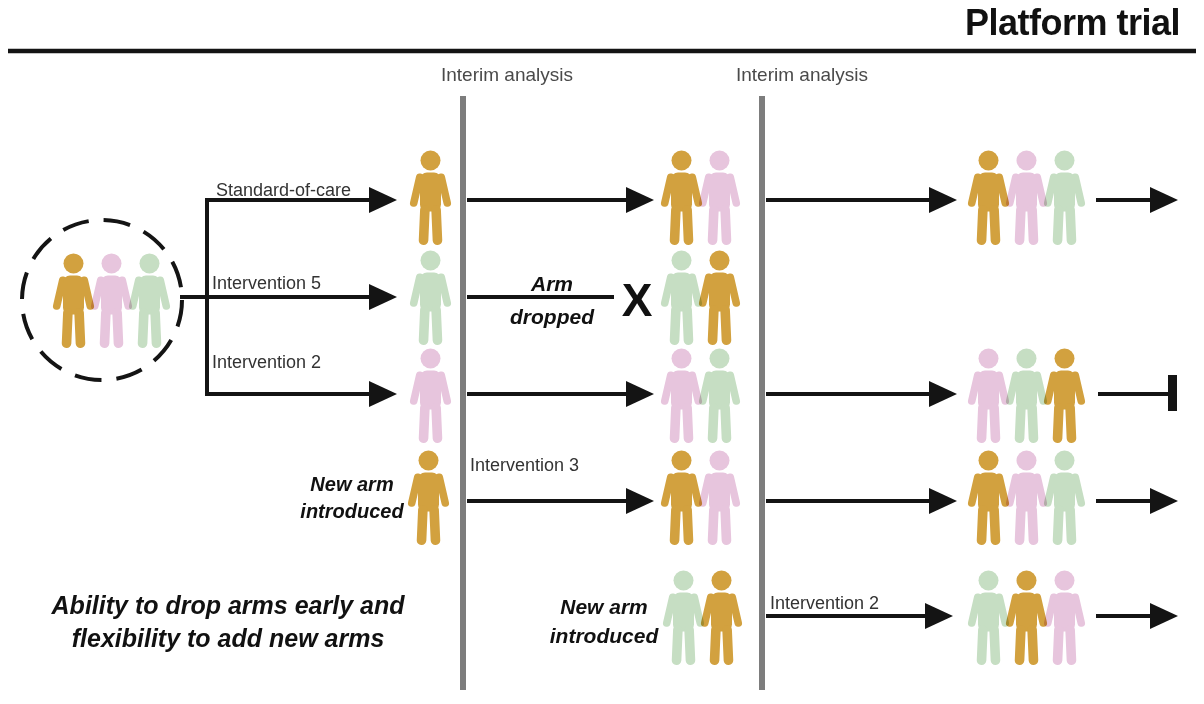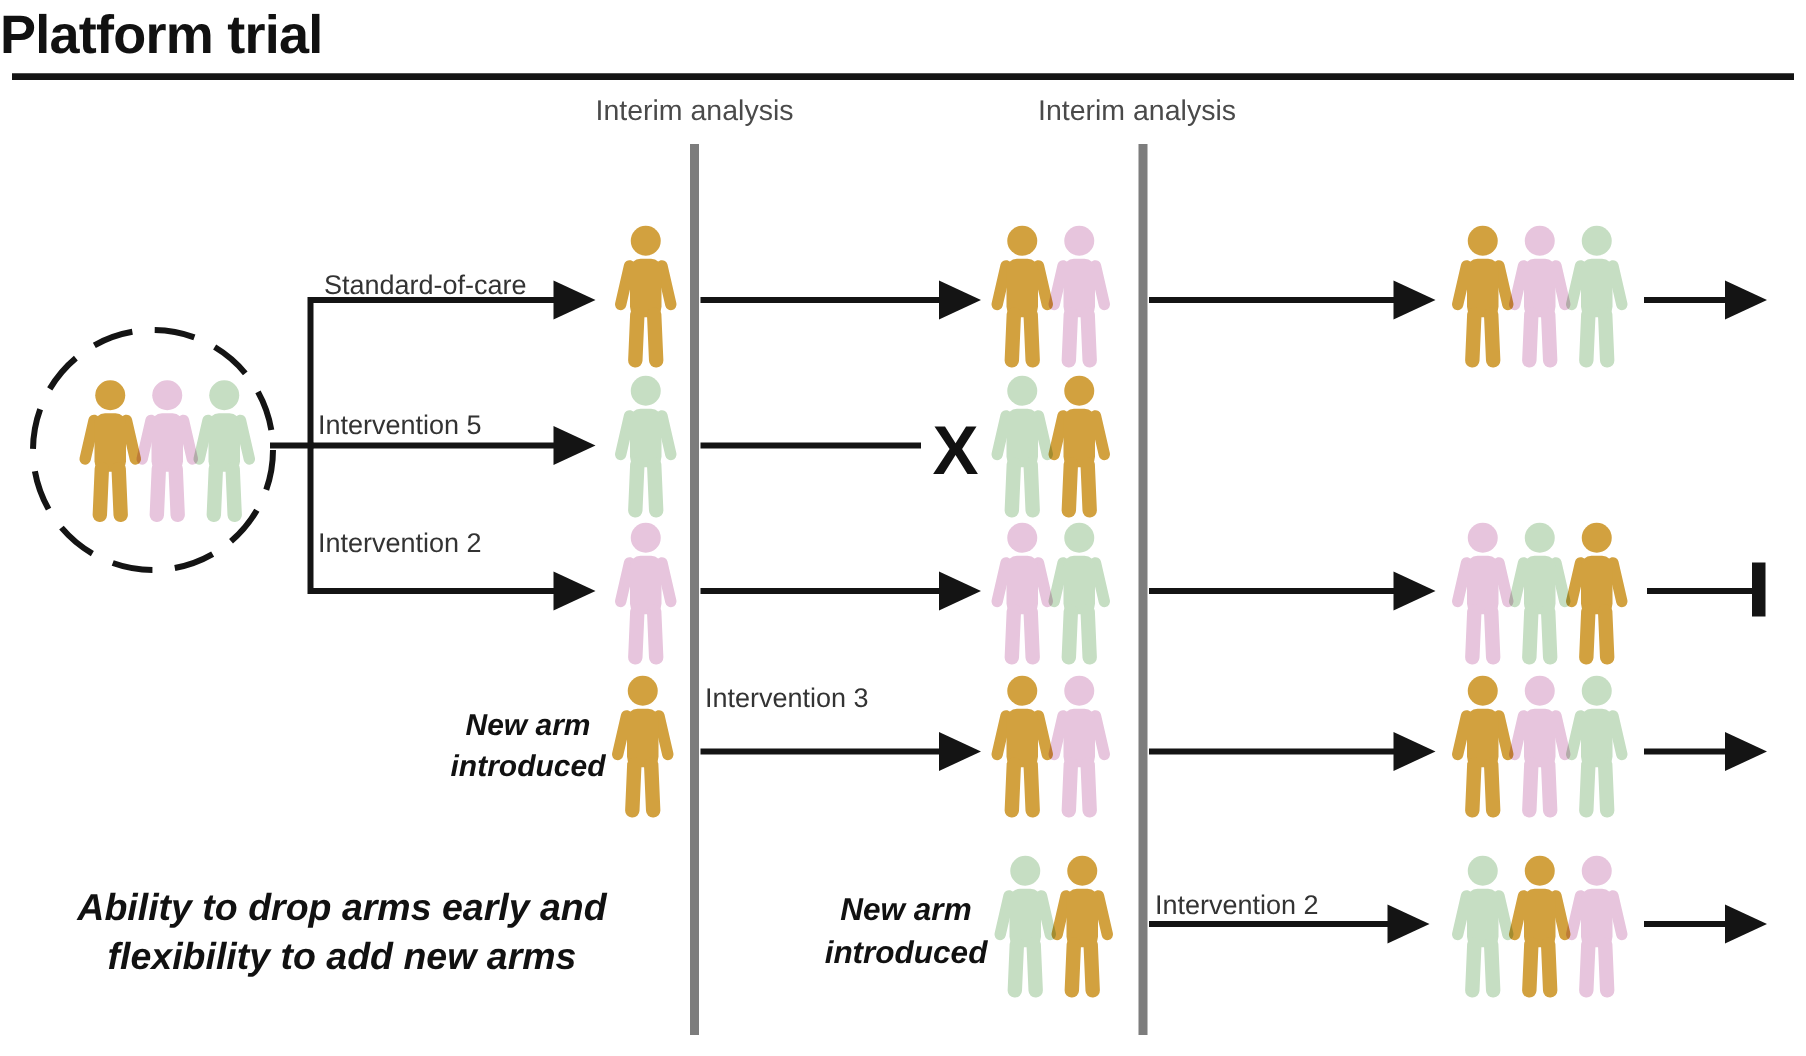--- a/index.html
+++ b/index.html
@@ -1,22 +1,22 @@
 <!DOCTYPE html>
 <html><head>
 <meta charset="utf-8">
 <style>
   html,body{margin:0;padding:0;background:#ffffff;}
   .stage{position:relative;width:1204px;height:704px;background:#fff;overflow:hidden;
          font-family:"Liberation Sans", sans-serif;}
   svg#fig{position:absolute;left:0;top:0;isolation:isolate;}
-  .title{position:absolute;left:0;top:2px;width:1180px;text-align:left;
+  .title{position:absolute;left:0;top:2px;width:1180px;text-align:right;
          font-size:36px;font-weight:800;letter-spacing:-0.5px;color:#111;}
   .lbl{position:absolute;white-space:nowrap;}
-  .interim{font-size:19px;color:#4a4a4a;text-align:center;}
+  .interim{font-size:19px;color:#4a4a4a;text-align:right;}
   .rowlbl{font-size:18px;color:#333;}
   .ital{font-style:italic;font-weight:600;color:#111;text-align:center;
         transform:translateX(-50%);white-space:normal;}
   .armdrop{font-size:21px;line-height:33px;}
   .newarm4{font-size:20px;line-height:27px;}
   .newarm5{font-size:21px;line-height:29px;}
   .note{font-size:25px;line-height:33px;}
   .xmark{position:absolute;font-size:46px;font-weight:900;color:#111;
          transform:translate(-50%,-50%);line-height:1;}
 </style>
@@ -134,20 +134,24 @@
 
   <div class="lbl interim" style="left:353px;top:64px;width:220px">Interim analysis</div>
   <div class="lbl interim" style="left:648px;top:64px;width:220px">Interim analysis</div>
 
   <div class="lbl rowlbl" style="left:216px;top:180px">Standard-of-care</div>
   <div class="lbl rowlbl" style="left:212px;top:273px">Intervention 5</div>
   <div class="lbl rowlbl" style="left:212px;top:352px">Intervention 2</div>
   <div class="lbl rowlbl" style="left:470px;top:455px">Intervention 3</div>
   <div class="lbl rowlbl" style="left:770px;top:593px">Intervention 2</div>
 
+  <div class="lbl ital armdrop" style="left:552px;top:267px">
+    <div>Arm</div>
+    <div>dropped</div>
+  </div>
   <div class="xmark" style="left:637px;top:300px">X</div>
 
   <div class="lbl ital newarm4" style="left:352px;top:471px">
     <div>New arm</div>
     <div>introduced</div>
   </div>
   <div class="lbl ital newarm5" style="left:604px;top:592px">
     <div>New arm</div>
     <div>introduced</div>
   </div>

